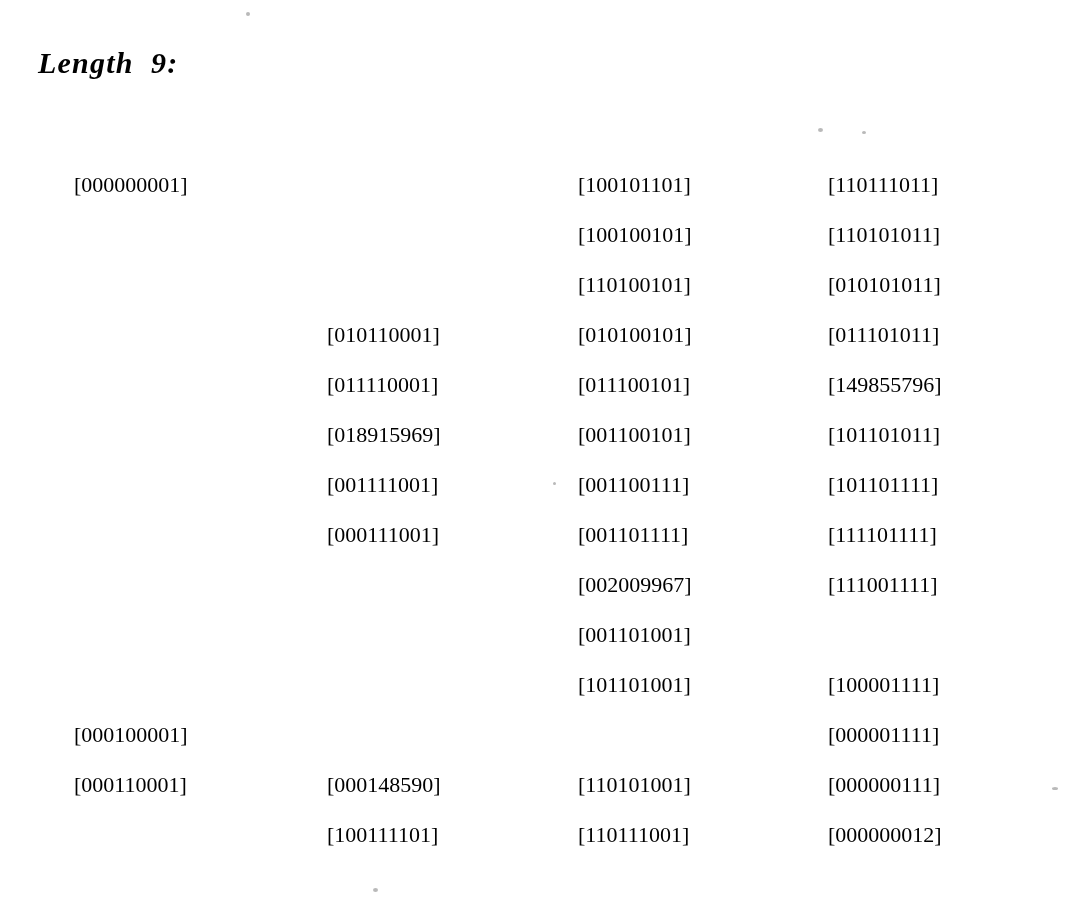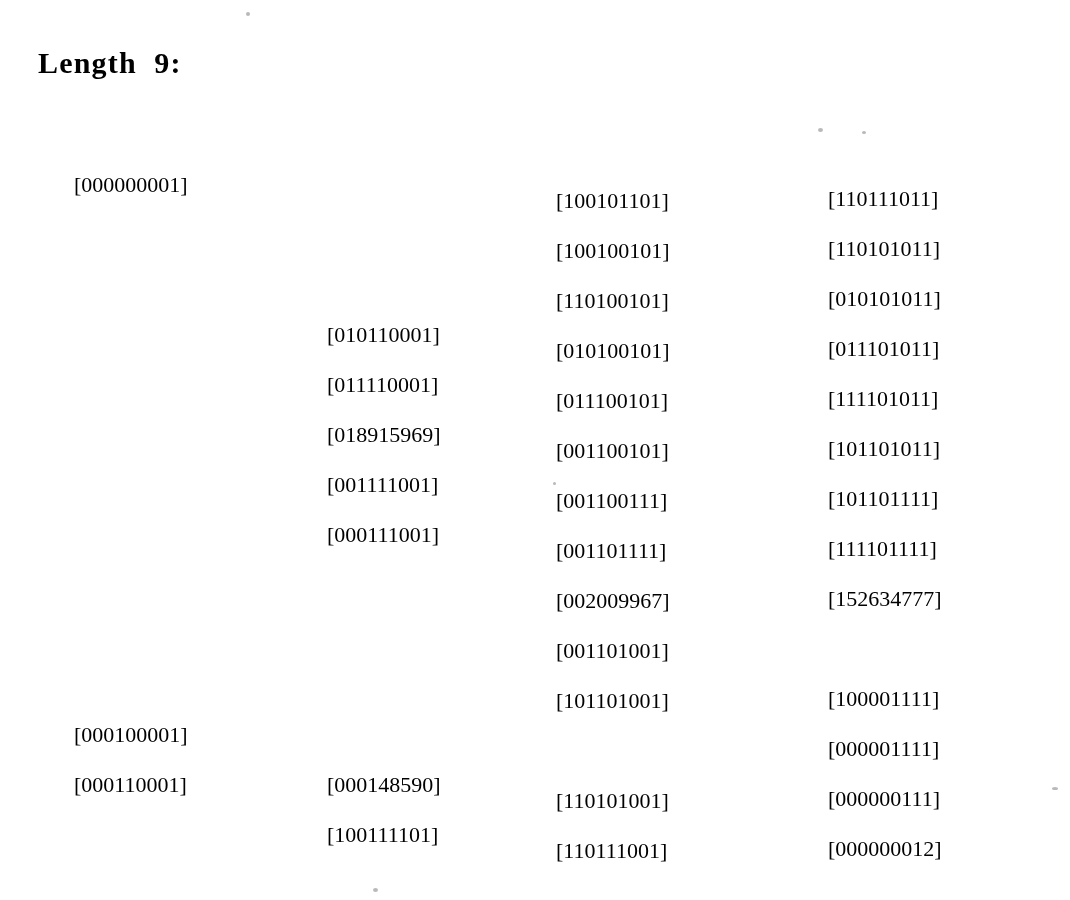--- a/index.html
+++ b/index.html
@@ -21,20 +21,21 @@
   
   #page-heading {
     position: absolute;
     left: 38px;
     top: 48px;
     font-size: 30px;
     font-weight: bold;
     letter-spacing: 1.2px;
     white-space: pre;
     line-height: 1;
+    font-style: italic;
   }
 
   
   #codeword-grid {
     position: absolute;
     left: 0;
     top: 168px;
     width: 1070px;
   }
 
@@ -47,22 +48,22 @@
     position: absolute;
     top: 0;
     font-size: 22px;
     line-height: 34px;
     white-space: pre;
     letter-spacing: 0px;
   }
 
   .codeword-cell.col-0 { left: 74px;  }
   .codeword-cell.col-1 { left: 327px; }
-  .codeword-cell.col-2 { left: 556px; margin-top: 16px; }
-  .codeword-cell.col-3 { left: 828px; margin-top: 14px; }
+  .codeword-cell.col-2 { left: 578px; }
+  .codeword-cell.col-3 { left: 828px; }
 
   
   .speckle {
     position: absolute;
     background: #b9b9b9;
     border-radius: 50%;
   }
 </style>
 </head>
 <body>
@@ -84,40 +85,40 @@
       <div class="codeword-cell col-3">[010101011]</div>
     </div>
     <div class="codeword-row">
       <div class="codeword-cell col-1">[010110001]</div>
       <div class="codeword-cell col-2">[010100101]</div>
       <div class="codeword-cell col-3">[011101011]</div>
     </div>
     <div class="codeword-row">
       <div class="codeword-cell col-1">[011110001]</div>
       <div class="codeword-cell col-2">[011100101]</div>
-      <div class="codeword-cell col-3">[111101011]</div>
+      <div class="codeword-cell col-3">[149855796]</div>
     </div>
     <div class="codeword-row">
       <div class="codeword-cell col-1">[018915969]</div>
       <div class="codeword-cell col-2">[001100101]</div>
       <div class="codeword-cell col-3">[101101011]</div>
     </div>
     <div class="codeword-row">
       <div class="codeword-cell col-1">[001111001]</div>
       <div class="codeword-cell col-2">[001100111]</div>
       <div class="codeword-cell col-3">[101101111]</div>
     </div>
     <div class="codeword-row">
       <div class="codeword-cell col-1">[000111001]</div>
       <div class="codeword-cell col-2">[001101111]</div>
       <div class="codeword-cell col-3">[111101111]</div>
     </div>
     <div class="codeword-row">
       <div class="codeword-cell col-2">[002009967]</div>
-      <div class="codeword-cell col-3">[152634777]</div>
+      <div class="codeword-cell col-3">[111001111]</div>
     </div>
     <div class="codeword-row">
       <div class="codeword-cell col-2">[001101001]</div>
     </div>
     <div class="codeword-row">
       <div class="codeword-cell col-2">[101101001]</div>
       <div class="codeword-cell col-3">[100001111]</div>
     </div>
     <div class="codeword-row">
       <div class="codeword-cell col-0">[000100001]</div>

